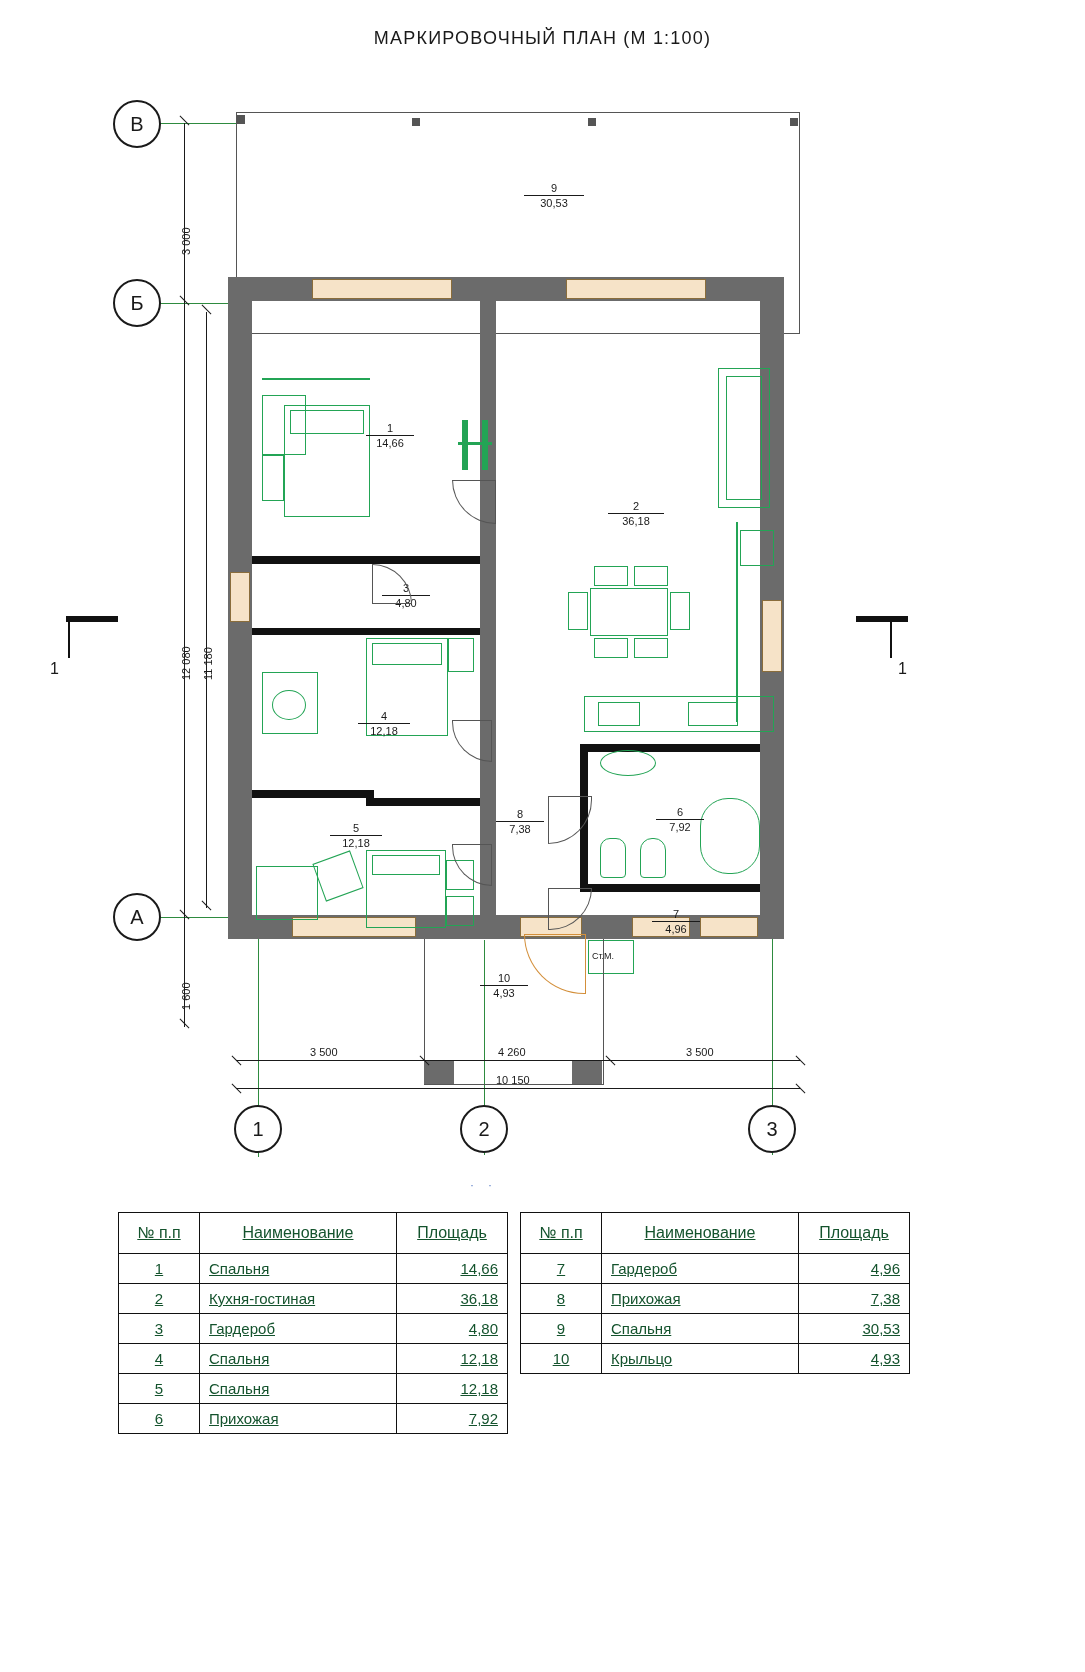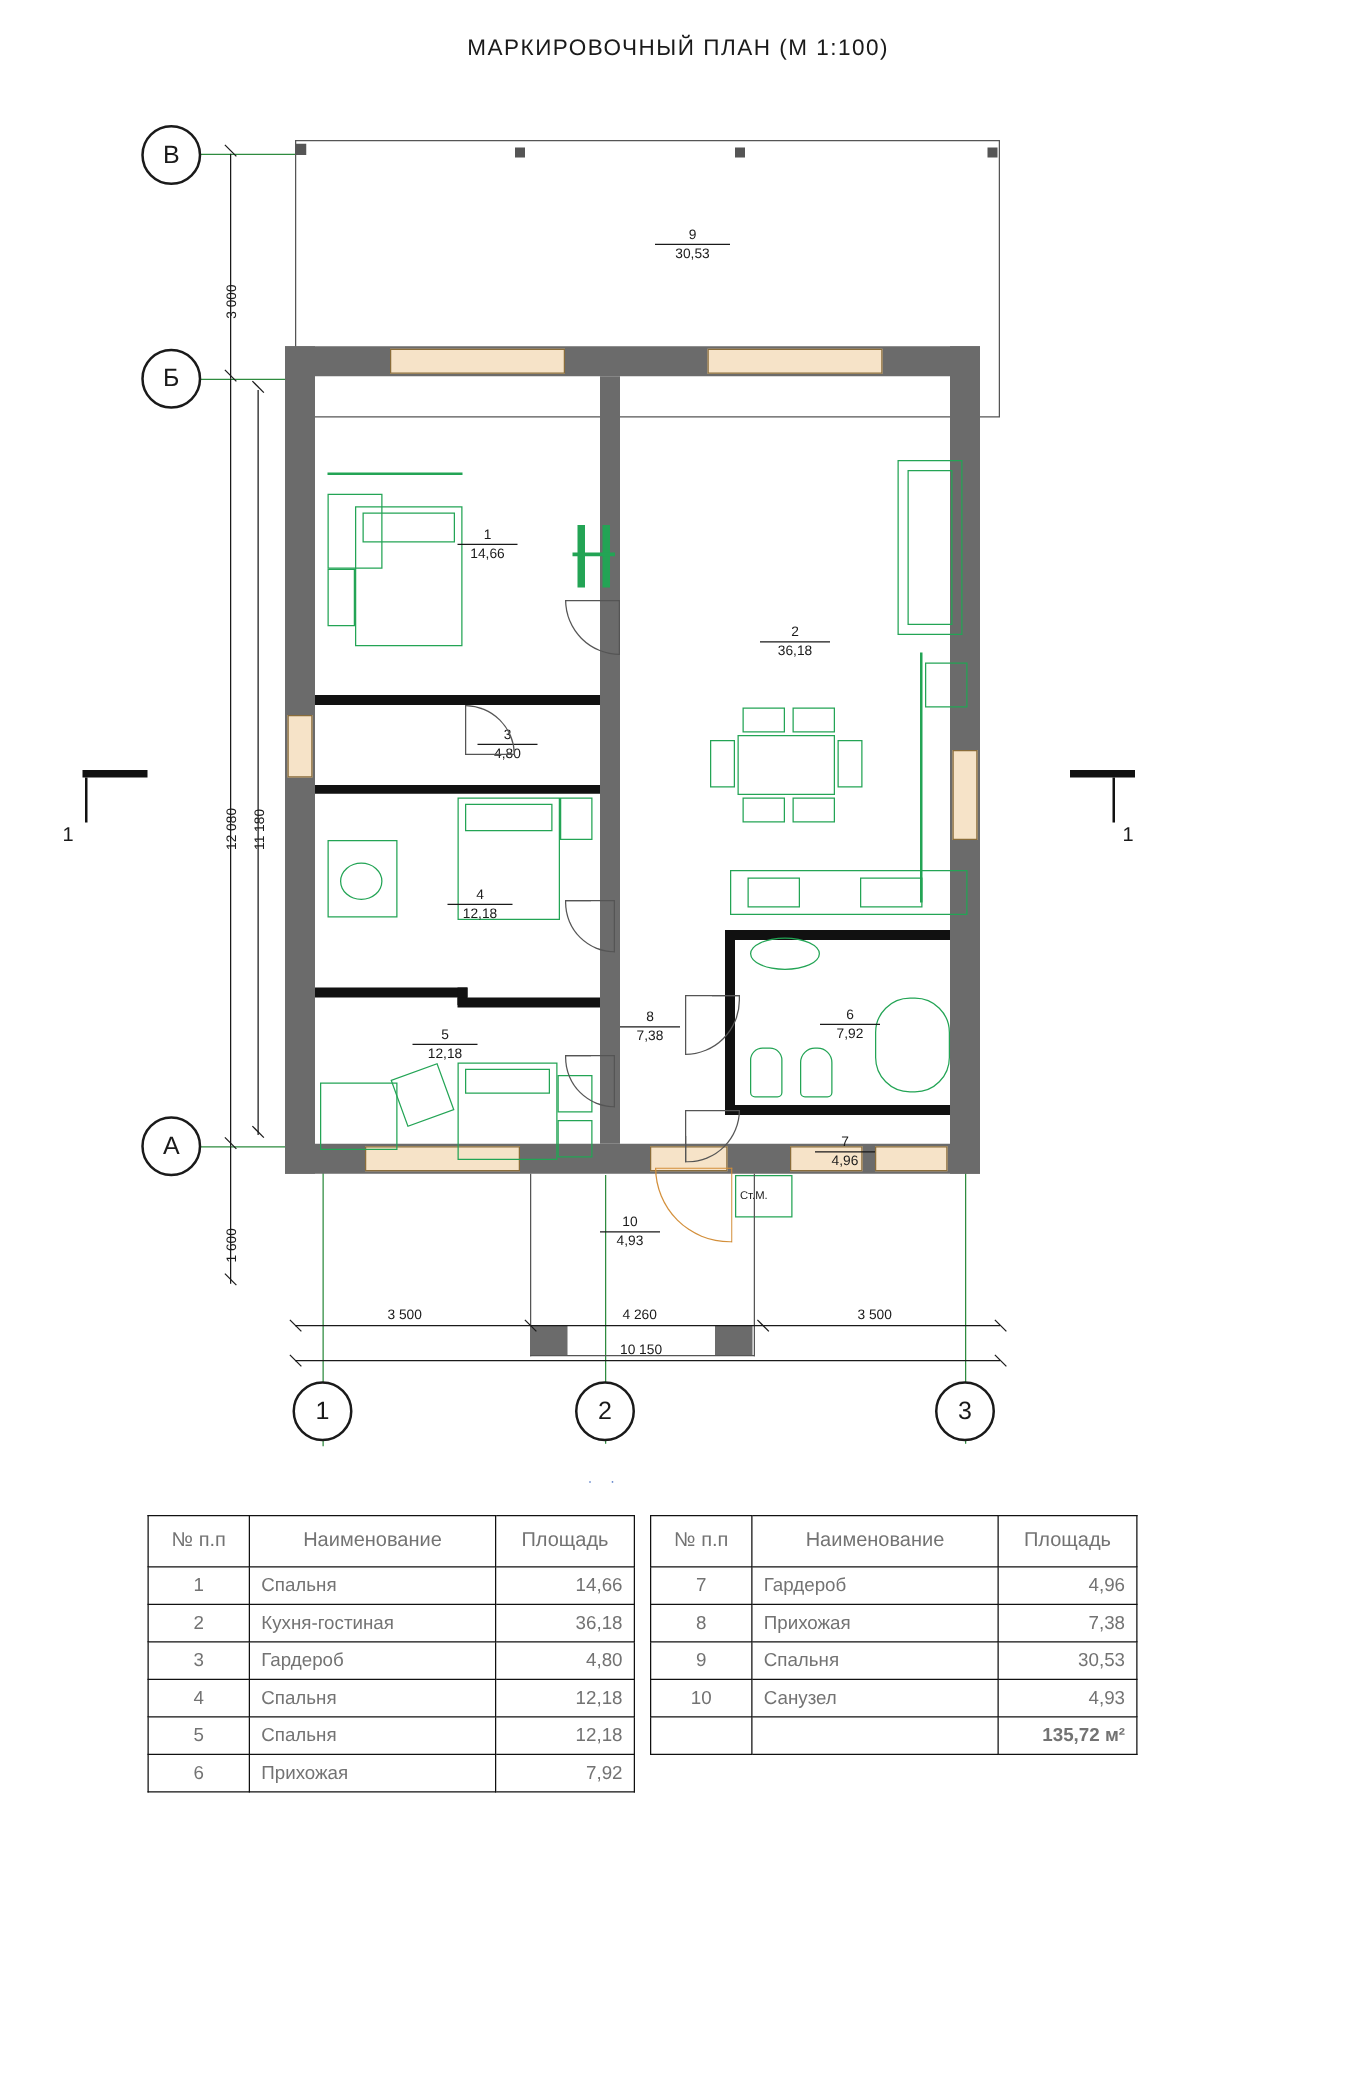--- a/index.html
+++ b/index.html
@@ -122,21 +122,22 @@
     gap: 12px;
   }
   table {
     border-collapse: collapse;
     font-size: 15px;
   }
   table td, table th {
     border: 1.5px solid #111;
     padding: 6px 9px;
     font-weight: normal;
-    color: #737373;
+    color: #14532d;
+    text-decoration: underline;
   }
   thead td { text-align: center; font-size: 16px; padding: 11px 9px; }
   .c-num { width: 62px; text-align: center; }
   .c-name { width: 178px; text-align: left; }
   .c-area { width: 92px; text-align: right; }
   .total { text-align: right; font-weight: bold; }
   .empty-cell { border: 1.5px solid #111; }
   .dots {
     position: absolute;
     left: 470px; top: 1178px;
@@ -406,24 +407,19 @@
         <td class="c-name">Прихожая</td>
         <td class="c-area">7,38</td>
       </tr>
       <tr>
         <td class="c-num">9</td>
         <td class="c-name">Спальня</td>
         <td class="c-area">30,53</td>
       </tr>
       <tr>
         <td class="c-num">10</td>
-        <td class="c-name">Санузел</td>
+        <td class="c-name">Крыльцо</td>
         <td class="c-area">4,93</td>
-      </tr>
-      <tr>
-        <td class="c-num empty-cell"></td>
-        <td class="c-name empty-cell"></td>
-        <td class="c-area total">135,72 м²</td>
       </tr>
     </tbody>
   </table>
 
 </div>
 
 </body></html>

